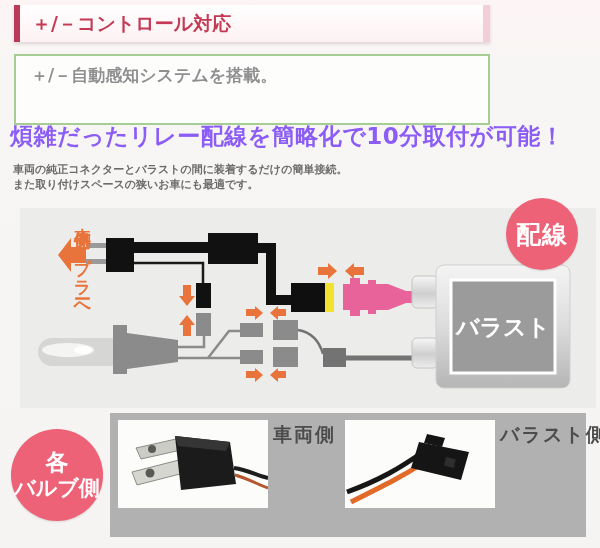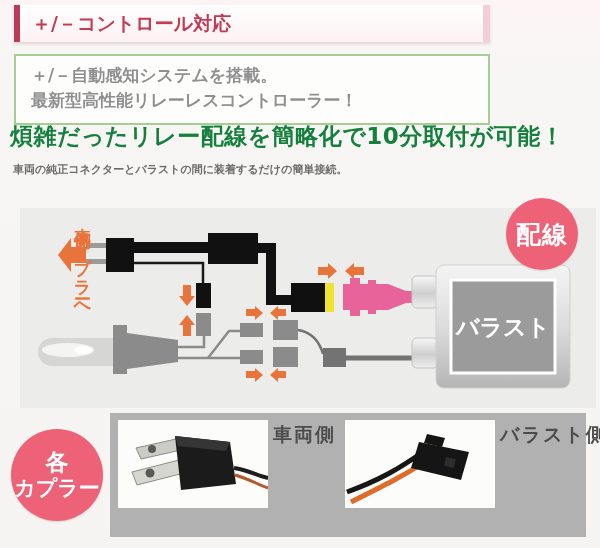--- a/index.html
+++ b/index.html
@@ -25,21 +25,21 @@
     position:absolute; left:14px; top:54px; width:476px; height:71px;
     background:#fdfefc; border:2px solid #a6ce94;
     padding:7px 0 0 15px;
     font-size:17px; font-weight:bold; color:#8f8f8f; line-height:1.45;
     text-shadow:-1px -1px 0 #fff,1px -1px 0 #fff,-1px 1px 0 #fff,1px 1px 0 #fff;
     white-space:nowrap;
   }
   
   .headline{
     position:absolute; left:10px; top:121px; width:590px;
-    font-size:23px; font-weight:bold; color:#15803d; letter-spacing:.5px;
+    font-size:23px; font-weight:bold; color:#8b5cf6; letter-spacing:.5px;
     white-space:nowrap;
   }
   .desc{
     position:absolute; left:13px; top:162px; width:580px;
     font-size:11px; font-weight:bold; color:#6b6b6b; line-height:1.38;
     white-space:nowrap;
   }
   
   .diagram{
     position:absolute; left:20px; top:208px; width:576px; height:200px;
@@ -78,27 +78,27 @@
 </style>
 </head>
 <body>
 
 <div class="header">
   <span class="hl">＋/－コントロール対応</span>
 </div>
 
 <div class="feature-box">
   <div>＋/－自動感知システムを搭載。</div>
-  <div>最新型高性能リレーレスコントローラー！</div>
 </div>
 
 <div class="headline">煩雑だったリレー配線を簡略化で10分取付が可能！</div>
 
 <div class="desc">
   <div>車両の純正コネクターとバラストの間に装着するだけの簡単接続。</div>
+  <div>また取り付けスペースの狭いお車にも最適です。</div>
 </div>
 
 <div class="diagram">
   <svg width="576" height="200" viewBox="0 0 576 200">
     <defs>
       <linearGradient id="gSilver" x1="0" y1="0" x2="0" y2="1">
         <stop offset="0" stop-color="#f4f4f4"></stop>
           <stop offset=".5" stop-color="#dcdcdc"></stop>
           <stop offset="1" stop-color="#b5b5b5"></stop>
       </linearGradient>
@@ -194,21 +194,21 @@
     </g>
   </svg>
 
 </div>
 <div class="vtext">車体側カプラーへ</div>
 
 <div class="badge badge-wiring">配線</div>
 
 <div class="badge badge-couplers">
   <div class="l1">各</div>
-  <div class="l2">カプラー</div>
+  <div class="l2">バルブ側</div>
 </div>
 
 <div class="photos">
 
   <div class="photo-cell">
     <div class="photo">
       <svg width="150" height="88" viewBox="0 0 150 88">
         <polygon points="18,28 58,19 63,30 23,39" fill="#ccccc6" stroke="#8d8d87" stroke-width="1"></polygon>
         <circle cx="34" cy="29" r="4" fill="#5a5a55"></circle>
         <polygon points="14,52 61,40 66,53 19,65" fill="#d6d6d0" stroke="#8d8d87" stroke-width="1"></polygon>

